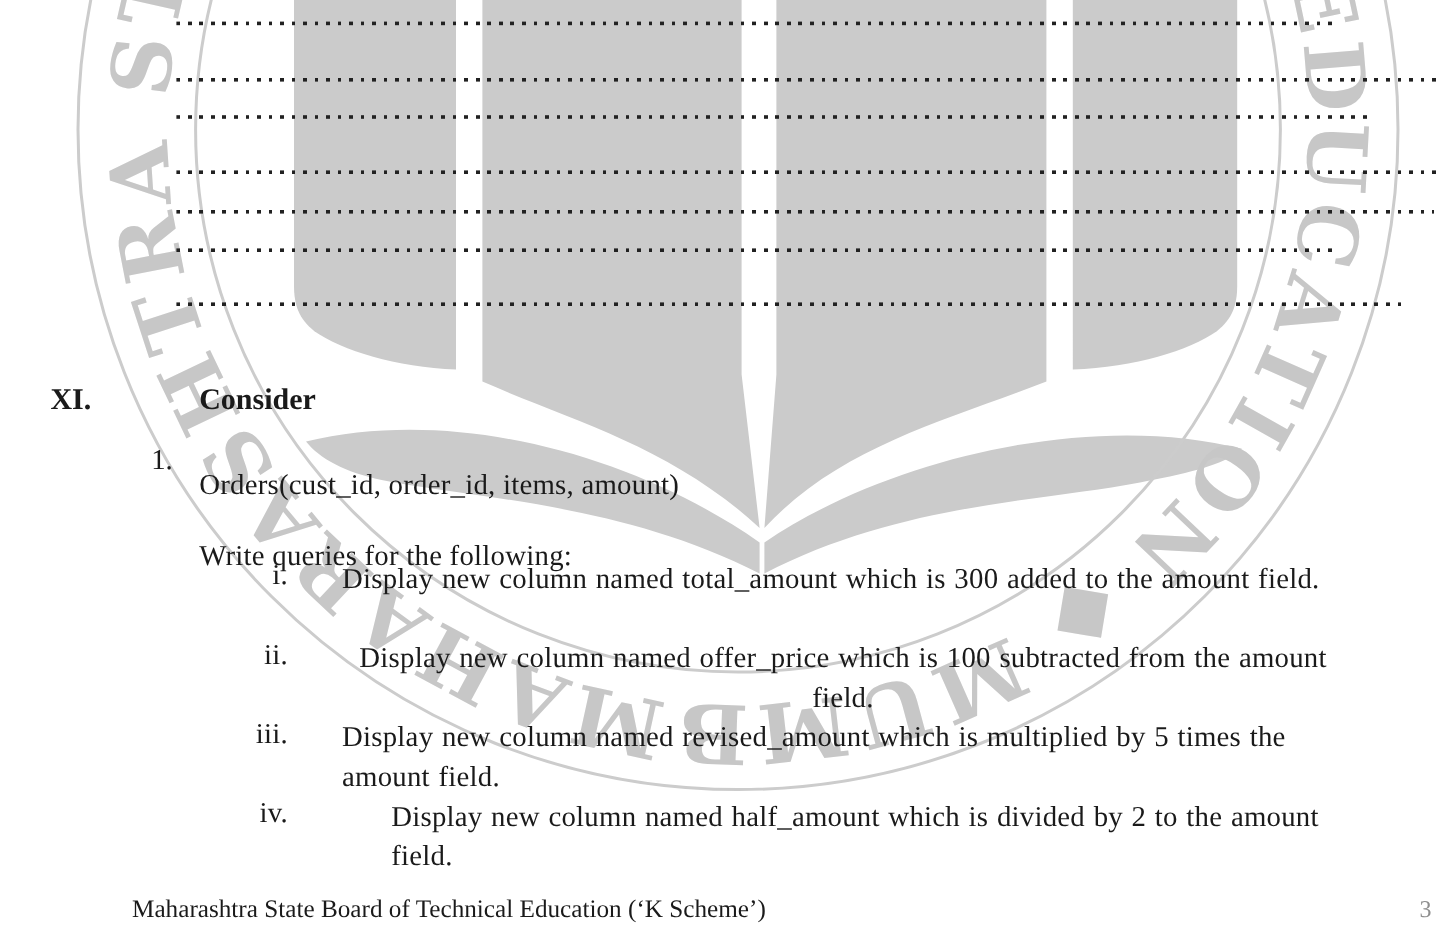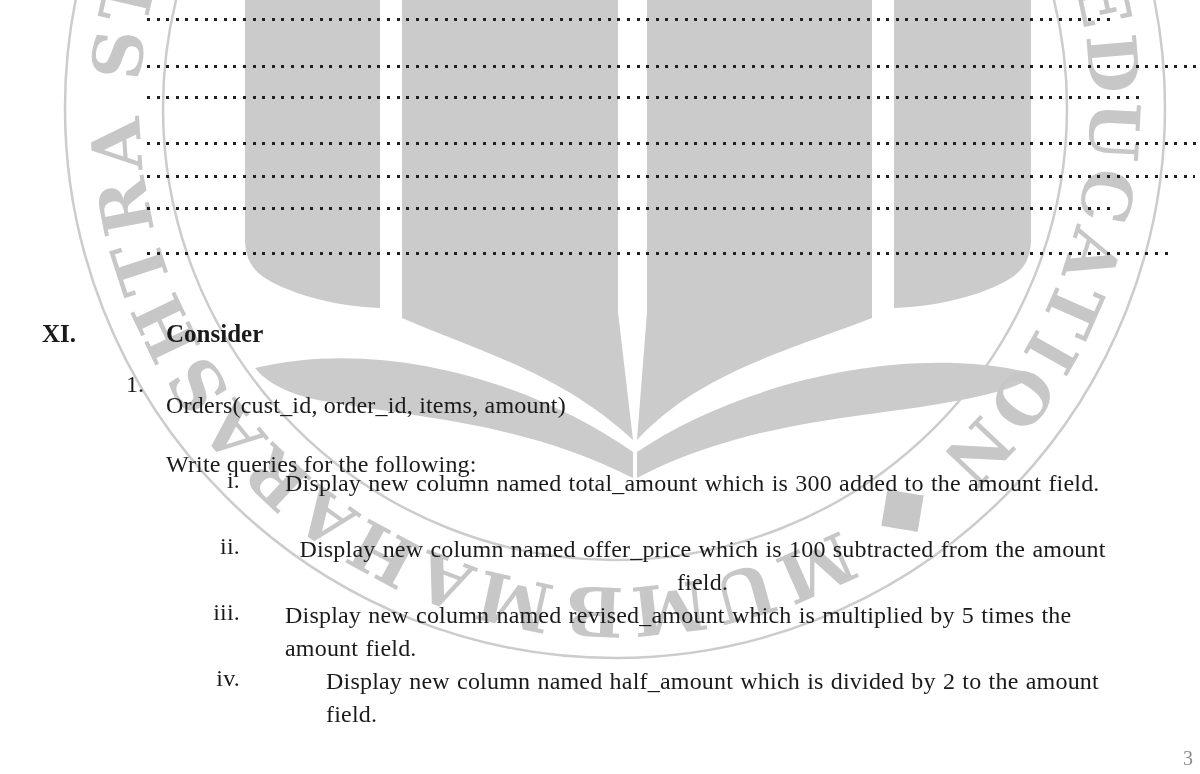--- a/index.html
+++ b/index.html
@@ -94,15 +94,16 @@
   </div>
   <div class="sub-row sub-2">
     <span class="sub-label">iii.</span>
     <span class="sub-text">Display new column named revised_amount which is multiplied by 5 times the amount field.</span>
   </div>
   <div class="sub-row sub-3">
     <span class="sub-label">iv.</span>
     <span class="sub-text">Display new column named half_amount which is divided by 2 to the amount field.</span>
   </div>
 
+  <div class="footer-text">Maharashtra State Board of Technical Education (‘K Scheme’)</div>
   <div class="page-num">3</div>
 
 </div>
 
 </body></html>

